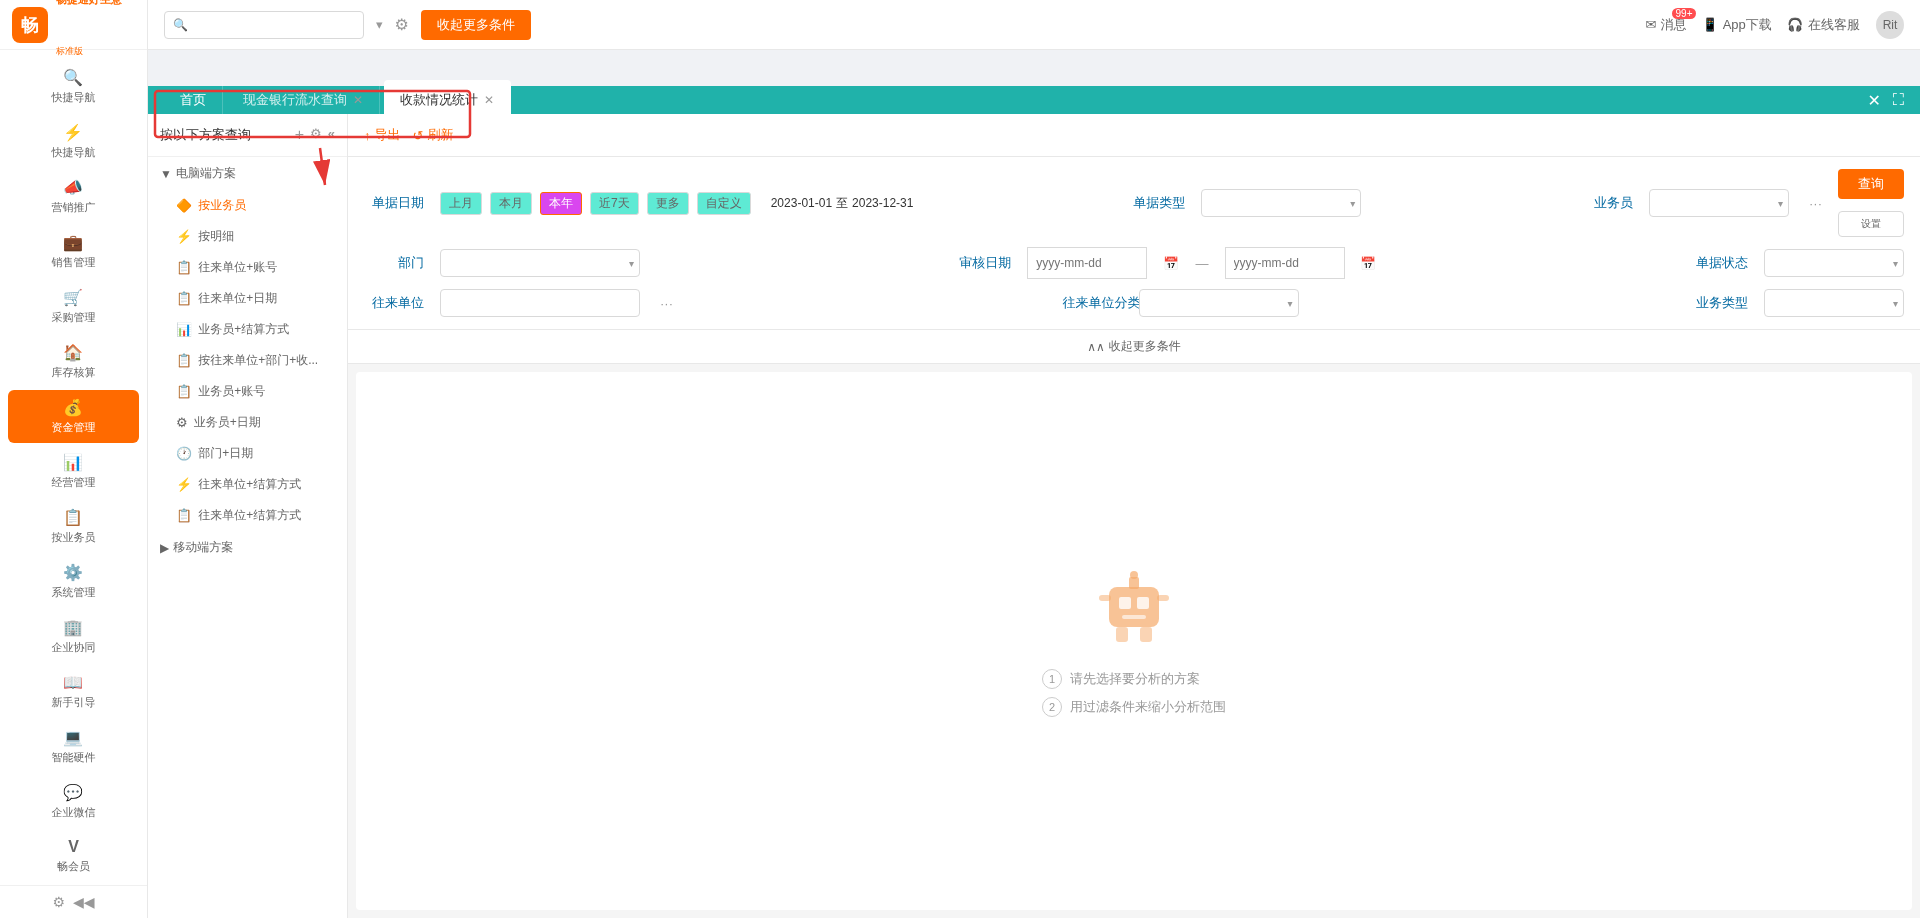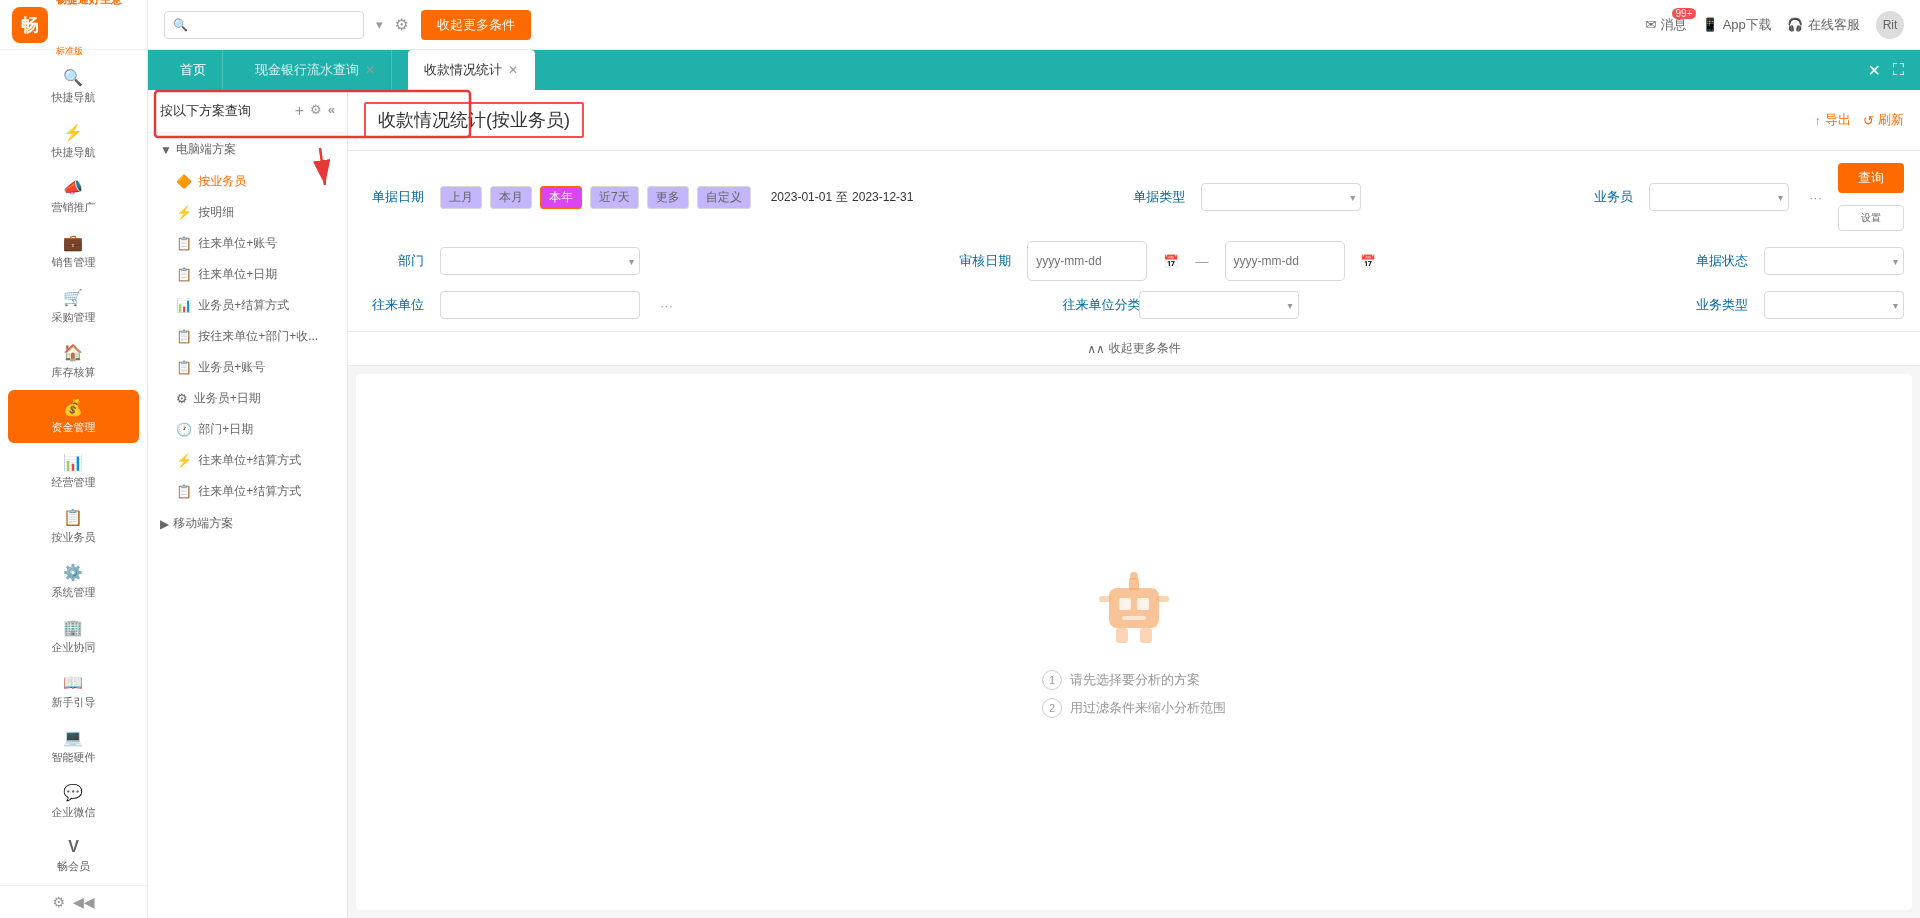--- a/index.html
+++ b/index.html
@@ -27,21 +27,21 @@
     .topbar-arrow { color: #999; cursor: pointer; }
     .topbar-gear { color: #999; cursor: pointer; font-size: 16px; }
     .topbar-trial-btn { background: #ff6a00; color: white; border: none; border-radius: 4px; padding: 6px 16px; font-size: 13px; cursor: pointer; }
     .topbar-right { margin-left: auto; display: flex; align-items: center; gap: 16px; color: #666; font-size: 13px; }
     .msg-badge { position: relative; display: inline-block; }
     .badge { background: #ff4d4f; color: white; font-size: 10px; border-radius: 10px; padding: 0 4px; position: absolute; top: -8px; right: -10px; min-width: 18px; text-align: center; }
     .topbar-right-item { display: flex; align-items: center; gap: 4px; cursor: pointer; }
     .user-avatar { width: 28px; height: 28px; border-radius: 50%; background: #ddd; display: flex; align-items: center; justify-content: center; font-size: 12px; }
 
     
-    .tabbar { height: 40px; background: #20b2aa; display: flex; align-items: center; padding: 0 0 0 16px; gap: 16px; }
+    .tabbar { height: 28px; background: #20b2aa; display: flex; align-items: center; padding: 0 0 0 16px; gap: 4px; margin-top: 36px; }
     .tab { display: flex; align-items: center; padding: 0 16px; height: 40px; color: rgba(255,255,255,0.8); font-size: 13px; cursor: pointer; gap: 6px; border-right: 1px solid rgba(255,255,255,0.2); }
     .tab.home { color: white; }
     .tab.active { background: white; color: #333; border-radius: 4px 4px 0 0; }
     .tab-close { font-size: 12px; color: #999; cursor: pointer; }
     .tabbar-right { margin-left: auto; display: flex; align-items: center; gap: 12px; padding-right: 16px; color: white; font-size: 16px; }
 
     
     .content { flex: 1; display: flex; overflow: hidden; background: #f5f5f5; }
 
     
@@ -63,27 +63,27 @@
     .page-title { font-size: 18px; color: #333; font-weight: 500; }
     .page-actions { display: flex; gap: 12px; }
     .page-action-btn { color: #ff6a00; font-size: 13px; cursor: pointer; display: flex; align-items: center; gap: 4px; background: none; border: none; }
 
     
     .filter-area { background: white; padding: 12px 16px; border-bottom: 1px solid #e8e8e8; }
     .filter-row { display: flex; align-items: center; gap: 16px; margin-bottom: 10px; flex-wrap: wrap; }
     .filter-row:last-child { margin-bottom: 0; }
     .filter-label { color: #0369a1; font-size: 13px; white-space: nowrap; width: 60px; text-align: right; }
     .filter-date-group { display: flex; align-items: center; gap: 8px; }
-    .date-quick-btn { padding: 2px 8px; border: 1px solid #d9d9d9; border-radius: 3px; font-size: 12px; cursor: pointer; color: #666; background: #c4b5fd; }
+    .date-quick-btn { padding: 2px 8px; border: 1px solid #d9d9d9; border-radius: 3px; font-size: 12px; cursor: pointer; color: #666; background: #5eead4; }
     .date-quick-btn.active { background: #d946ef; color: white; border-color: #ff6a00; }
     .date-range { display: flex; align-items: center; gap: 4px; font-size: 12px; color: #333; margin-left: 4px; }
     .filter-select { height: 28px; border: 1px solid #d9d9d9; border-radius: 4px; padding: 0 24px 0 8px; font-size: 12px; color: #666; background: white; appearance: none; cursor: pointer; min-width: 160px; }
     .filter-select-wrap { position: relative; display: inline-flex; align-items: center; }
     .filter-select-wrap .chevron { position: absolute; right: 6px; color: #999; font-size: 10px; pointer-events: none; }
-    .filter-date-input { height: 40px; border: 1px solid #d9d9d9; border-radius: 5px; padding: 0 8px; font-size: 12px; color: #999; width: 120px; }
+    .filter-date-input { height: 32px; border: 1px solid #d9d9d9; border-radius: 0; padding: 0 8px; font-size: 12px; color: #999; width: 120px; }
     .date-sep { color: #999; }
     .date-icon { color: #999; font-size: 13px; cursor: pointer; }
     .filter-dots { color: #999; cursor: pointer; margin-left: 4px; }
     .query-btn { background: #ff6a00; color: white; border: none; border-radius: 4px; padding: 6px 20px; font-size: 13px; cursor: pointer; }
     .set-btn { background: white; color: #666; border: 1px solid #d9d9d9; border-radius: 4px; padding: 5px 16px; font-size: 10px; cursor: pointer; }
     .btn-group { display: flex; flex-direction: column; gap: 12px; }
 
     
     .collapse-bar { background: white; padding: 8px 16px; border-bottom: 1px solid #e8e8e8; display: flex; justify-content: center; }
     .collapse-btn { color: #666; font-size: 12px; cursor: pointer; display: flex; align-items: center; gap: 4px; border: none; background: none; }
@@ -290,23 +290,20 @@
         <div class="scheme-group-title">
           <span>▶</span>
           <span>移动端方案</span>
         </div>
       </div>
     </div>
 
     <div class="right-panel">
 
       <div class="page-header">
-        <div class="page-title-box">
-          <span class="page-title">收款情况统计(按业务员)</span>
-        </div>
         <div class="page-actions">
           <button class="page-action-btn">
             <span>↑</span>
             <span>导出</span>
           </button>
           <button class="page-action-btn">
             <span>↺</span>
             <span>刷新</span>
           </button>
         </div>

